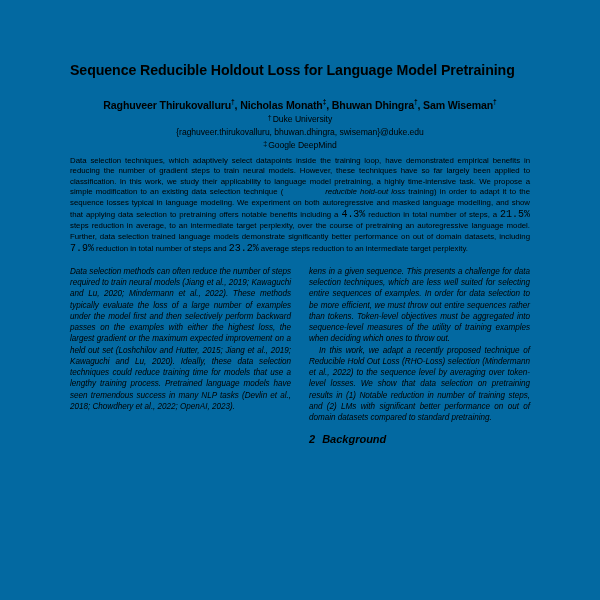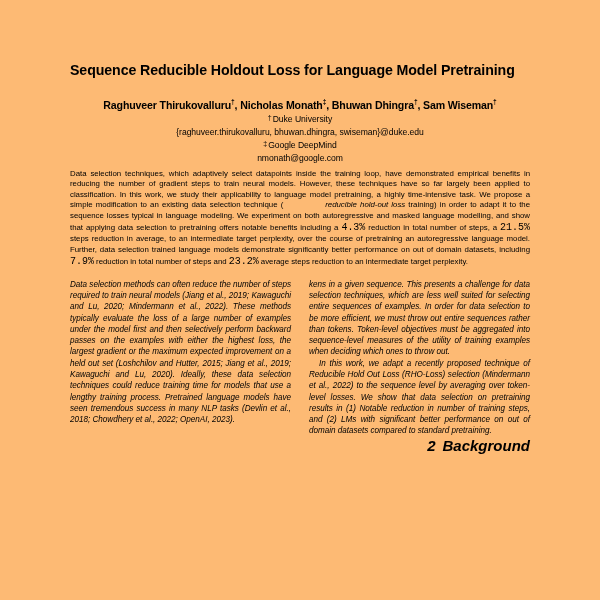--- a/index.html
+++ b/index.html
@@ -12,21 +12,21 @@
     height: 600px;
     overflow: hidden;
     font-family: "Liberation Sans", sans-serif;
     color: #000000;
     -webkit-font-smoothing: antialiased;
   }
   .page {
     position: relative;
     width: 600px;
     height: 600px;
-    background: #fdba74;
+    background: #0369a1;
     box-sizing: border-box;
     padding: 0 70px;
   }
   .paper-title {
     margin: 0;
     padding-top: 62px;
     font-size: 14.2px;
     font-weight: bold;
     line-height: 1.25;
     letter-spacing: -0.1px;
@@ -109,22 +109,23 @@
   .col p {
     margin: 0;
     font-size: 8.15px;
     line-height: 1.385;
     text-align: justify;
     text-justify: inter-word;
     letter-spacing: -0.02px;
   }
   .col p.indent { text-indent: 10px; }
   .col-heading {
-    text-align: right;
-    font-size: 15px;
+    margin-top: 9px;
+    text-align: left;
+    font-size: 11px;
     font-weight: bold;
   }
   .col-heading .secnum { padding-right: 7px; }
   .clip-bottom {
     position: absolute;
     left: 0;
     right: 0;
     bottom: 0;
     height: 0;
   }
@@ -142,21 +143,20 @@
     </div>
 
     <div class="affil-line">
       <span class="sym">†</span><span>Duke University</span>
     </div>
     <div class="email-line">{raghuveer.thirukovalluru, bhuwan.dhingra, swiseman}@duke.edu</div>
 
     <div class="affil-line">
       <span class="sym">‡</span><span>Google DeepMind</span>
     </div>
-    <div class="email-line">nmonath@google.com</div>
   </div>
 
   <div class="abstract-body"><span>Data selection techniques, which adaptively select datapoints inside the training loop, have demonstrated empirical benefits in reducing the number of gradient steps to train neural models. However, these techniques have so far largely been applied to classification. In this work, we study their applicability to language model pretraining, a highly time-intensive task. We propose a simple modification to an existing data selection technique (</span><i>reducible hold-out loss</i><span> training) in order to adapt it to the sequence losses typical in language modeling. We experiment on both autoregressive and masked language modelling, and show that applying data selection to pretraining offers notable benefits including a </span><span class="num">4.3%</span><span> reduction in total number of steps, a </span><span class="num">21.5%</span><span> steps reduction in average, to an intermediate target perplexity, over the course of pretraining an autoregressive language model. Further, data selection trained language models demonstrate significantly better performance on out of domain datasets, including </span><span class="num">7.9%</span><span> reduction in total number of steps and </span><span class="num">23.2%</span><span> average steps reduction to an intermediate target perplexity.</span></div>
 
 
   <div class="columns">
     <div class="col">
       <p>Data selection methods can often reduce the number of steps required to train neural models (Jiang et al., 2019; Kawaguchi and Lu, 2020; Mindermann et al., 2022). These methods typically evaluate the loss of a large number of examples under the model first and then selectively perform backward passes on the examples with either the highest loss, the largest gradient or the maximum expected improvement on a held out set (Loshchilov and Hutter, 2015; Jiang et al., 2019; Kawaguchi and Lu, 2020). Ideally, these data selection techniques could reduce training time for models that use a lengthy training process. Pretrained language models have seen tremendous success in many NLP tasks (Devlin et al., 2018; Chowdhery et al., 2022; OpenAI, 2023).</p>
     </div>
     <div class="col">

